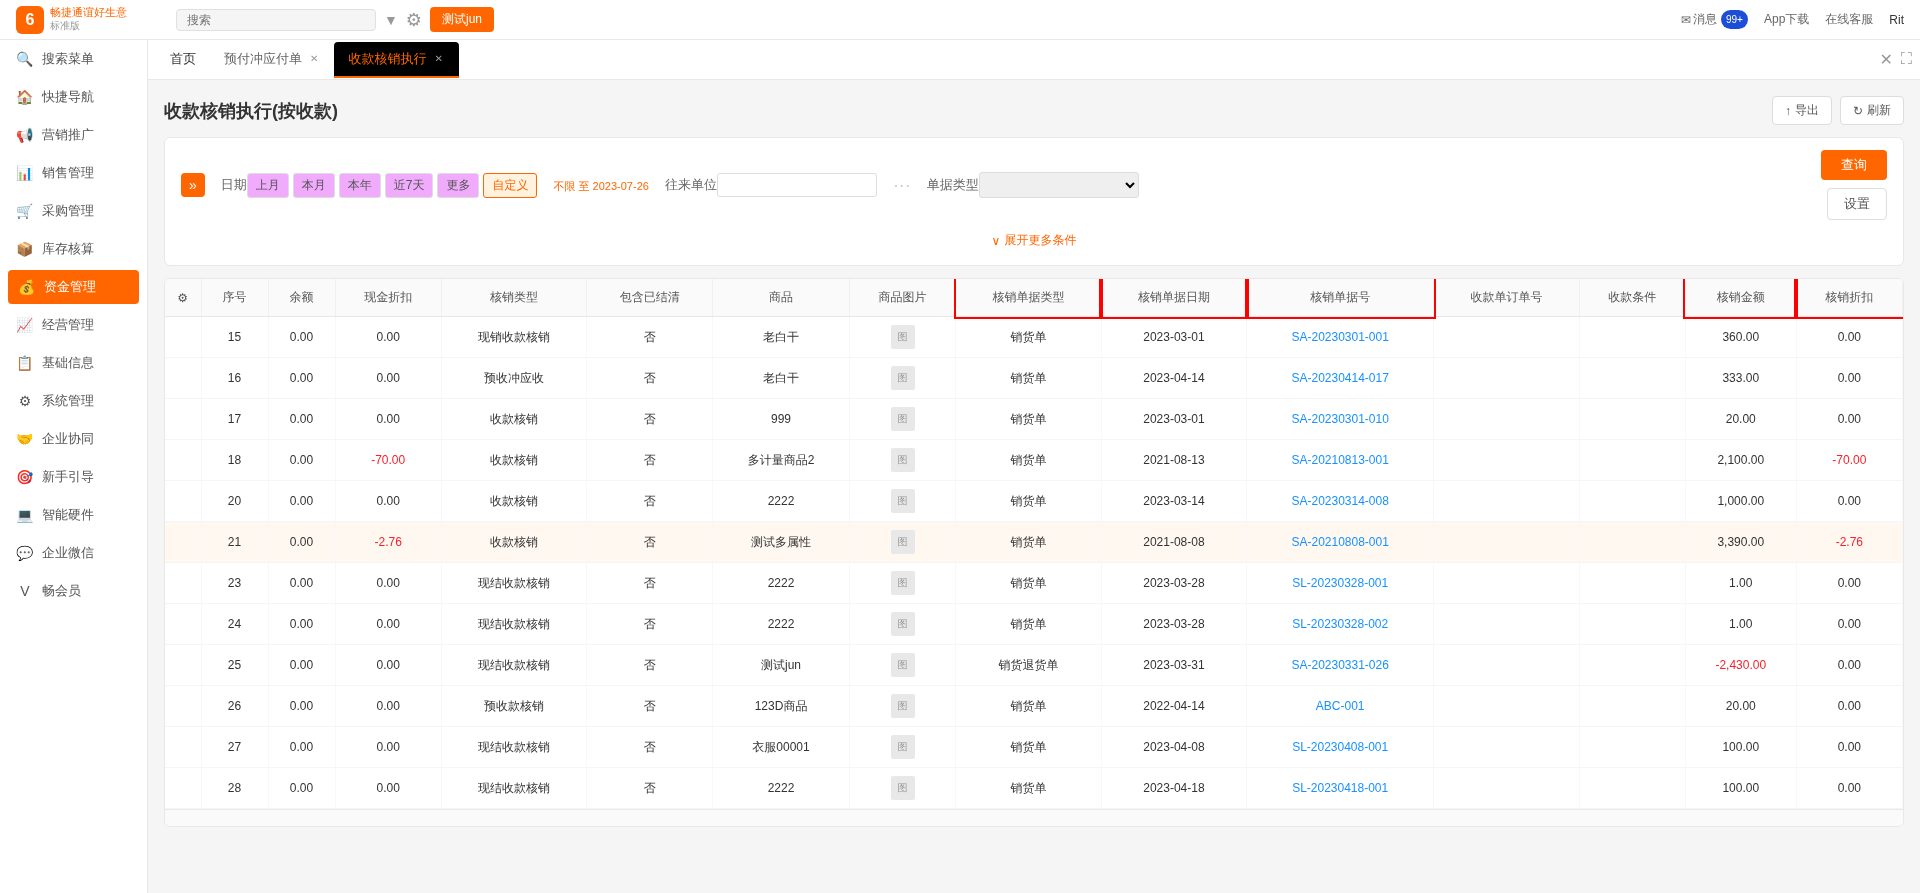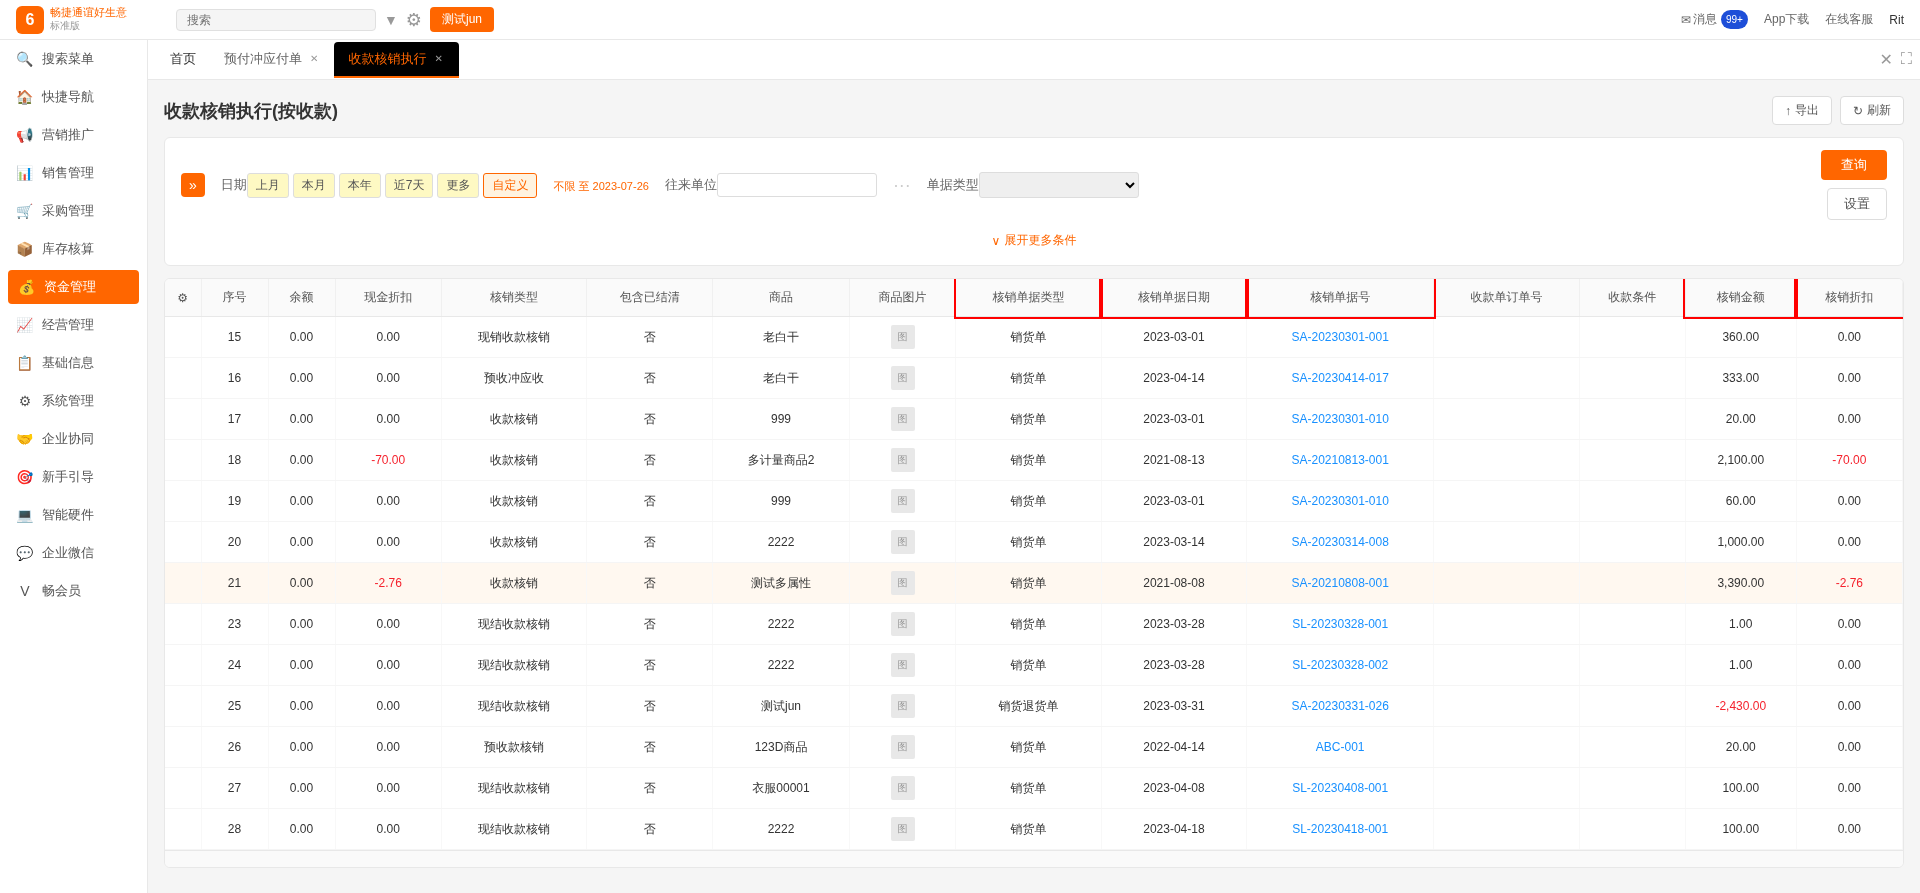--- a/index.html
+++ b/index.html
@@ -47,21 +47,21 @@
     .header-actions { display: flex; gap: 8px; }
     .action-btn { display: flex; align-items: center; gap: 4px; padding: 5px 12px; border: 1px solid #ddd; border-radius: 4px; background: #fff; cursor: pointer; font-size: 12px; color: #555; }
     
     
     .filter-bar { background: #fff; border-radius: 6px; padding: 12px 16px; margin-bottom: 12px; border: 1px solid #e8e8e8; }
     .filter-row { display: flex; align-items: center; gap: 16px; flex-wrap: wrap; }
     .expand-btn { background: #f60; color: #fff; border: none; border-radius: 4px; padding: 4px 8px; cursor: pointer; font-size: 14px; }
     .filter-item { display: flex; align-items: center; }
     .filter-label { color: #666; font-size: 13px; }
     .filter-date-group { display: flex; align-items: center; gap: 4px; }
-    .date-btn { padding: 3px 8px; border: 1px solid #ddd; border-radius: 3px; background: #fef9c3; cursor: pointer; font-size: 12px; color: #555; }
+    .date-btn { padding: 3px 8px; border: 1px solid #ddd; border-radius: 3px; background: #f0abfc; cursor: pointer; font-size: 12px; color: #555; }
     .date-btn.custom { background: #fff3e0; border-color: #f60; color: #f60; }
     .date-range { font-size: 11px; color: #f60; margin-top: 2px; }
     .filter-input { border: 1px solid #ddd; border-radius: 3px; padding: 4px 8px; font-size: 12px; width: 160px; }
     .filter-select { border: 1px solid #ddd; border-radius: 3px; padding: 4px 8px; font-size: 12px; width: 160px; }
     .filter-divider { color: #ccc; font-size: 18px; }
     .query-btn { background: #f60; color: #fff; border: none; border-radius: 4px; padding: 6px 20px; cursor: pointer; font-size: 13px; font-weight: 500; }
     .settings-btn { background: #fff; color: #555; border: 1px solid #ddd; border-radius: 4px; padding: 6px 16px; cursor: pointer; font-size: 13px; }
     .expand-more { display: flex; align-items: center; justify-content: center; gap: 4px; color: #f60; font-size: 12px; cursor: pointer; padding: 4px; }
     
     
@@ -358,39 +358,20 @@
     <td>销货单</td>
     <td>2021-08-13</td>
     <td><a class="link-text" href="#">SA-20210813-001</a></td>
     <td></td>
     <td></td>
     <td class="">2,100.00</td>
     <td class="negative-price">-70.00</td>
   </tr>
               <tr>
     <td></td>
-    <td>19</td>
-    <td>0.00</td>
-    <td class="">0.00</td>
-    <td>收款核销</td>
-    <td>否</td>
-    <td>999</td>
-    <td>
-      <div style="width:24px;height:24px;background:#e8e8e8;border-radius:2px;margin:0 auto;display:flex;align-items:center;justify-content:center;font-size:10px;color:#999;">图</div>
-    </td>
-    <td>销货单</td>
-    <td>2023-03-01</td>
-    <td><a class="link-text" href="#">SA-20230301-010</a></td>
-    <td></td>
-    <td></td>
-    <td class="">60.00</td>
-    <td class="">0.00</td>
-  </tr>
-              <tr>
-    <td></td>
     <td>20</td>
     <td>0.00</td>
     <td class="">0.00</td>
     <td>收款核销</td>
     <td>否</td>
     <td>2222</td>
     <td>
       <div style="width:24px;height:24px;background:#e8e8e8;border-radius:2px;margin:0 auto;display:flex;align-items:center;justify-content:center;font-size:10px;color:#999;">图</div>
     </td>
     <td>销货单</td>

